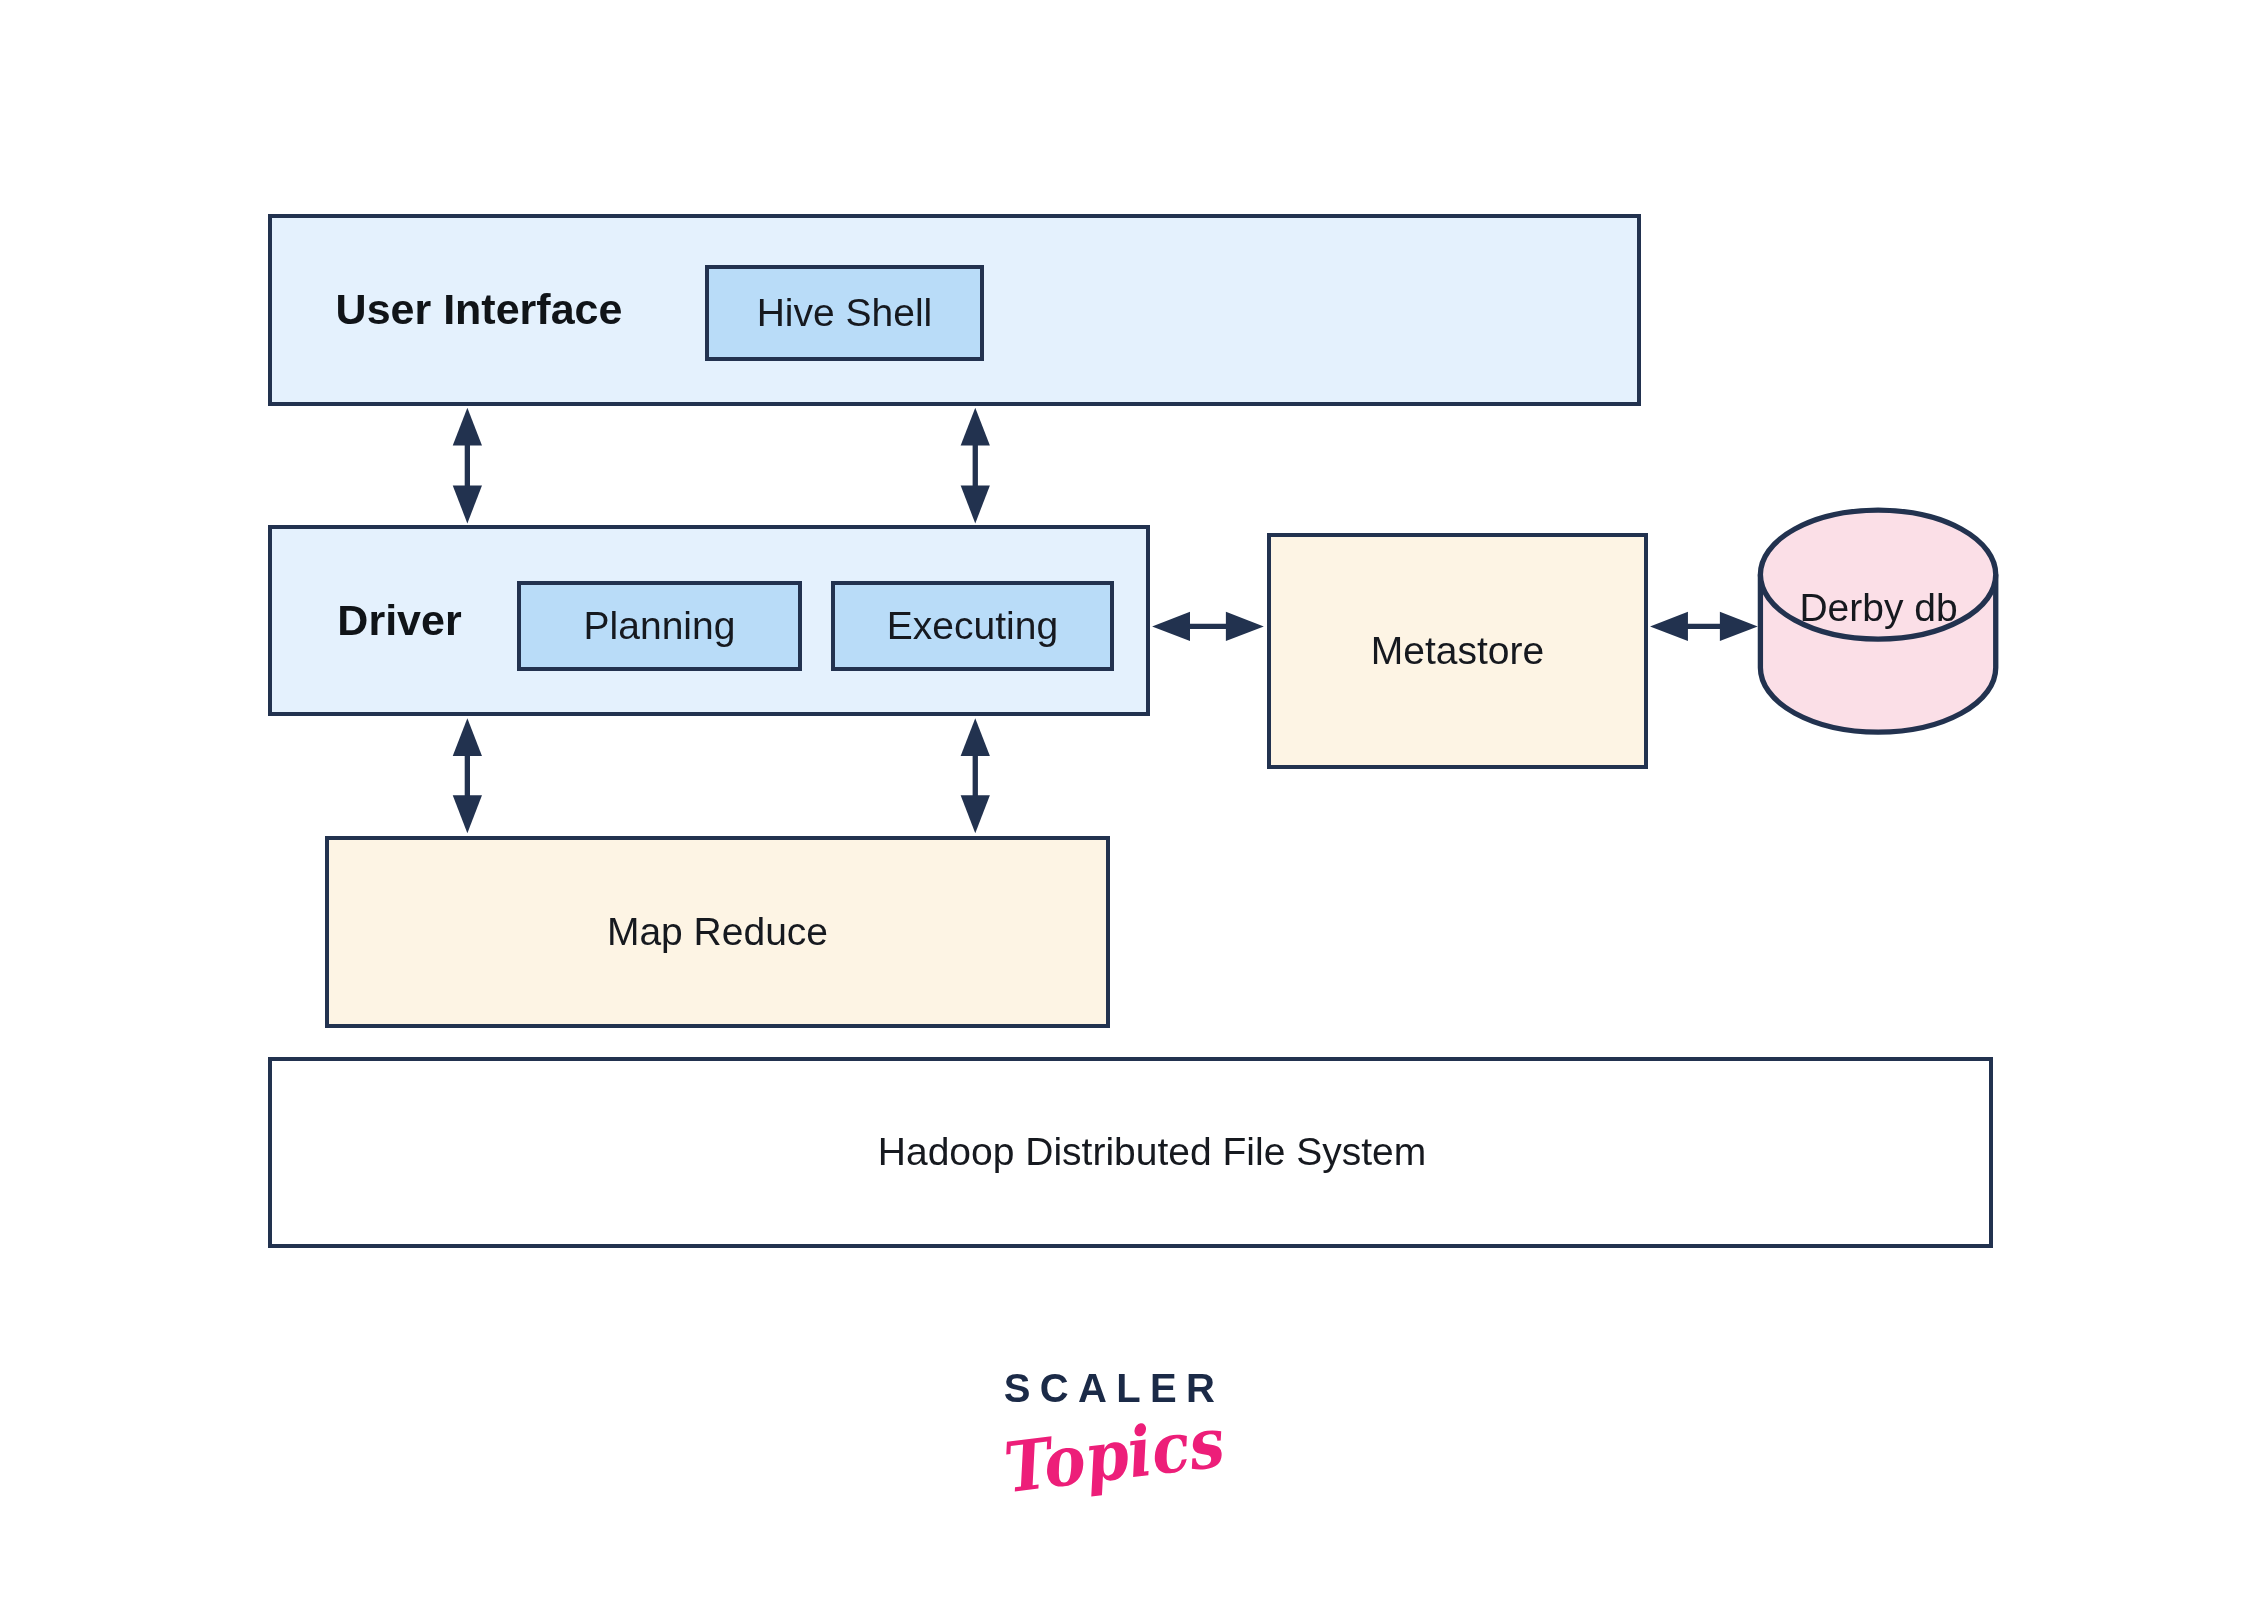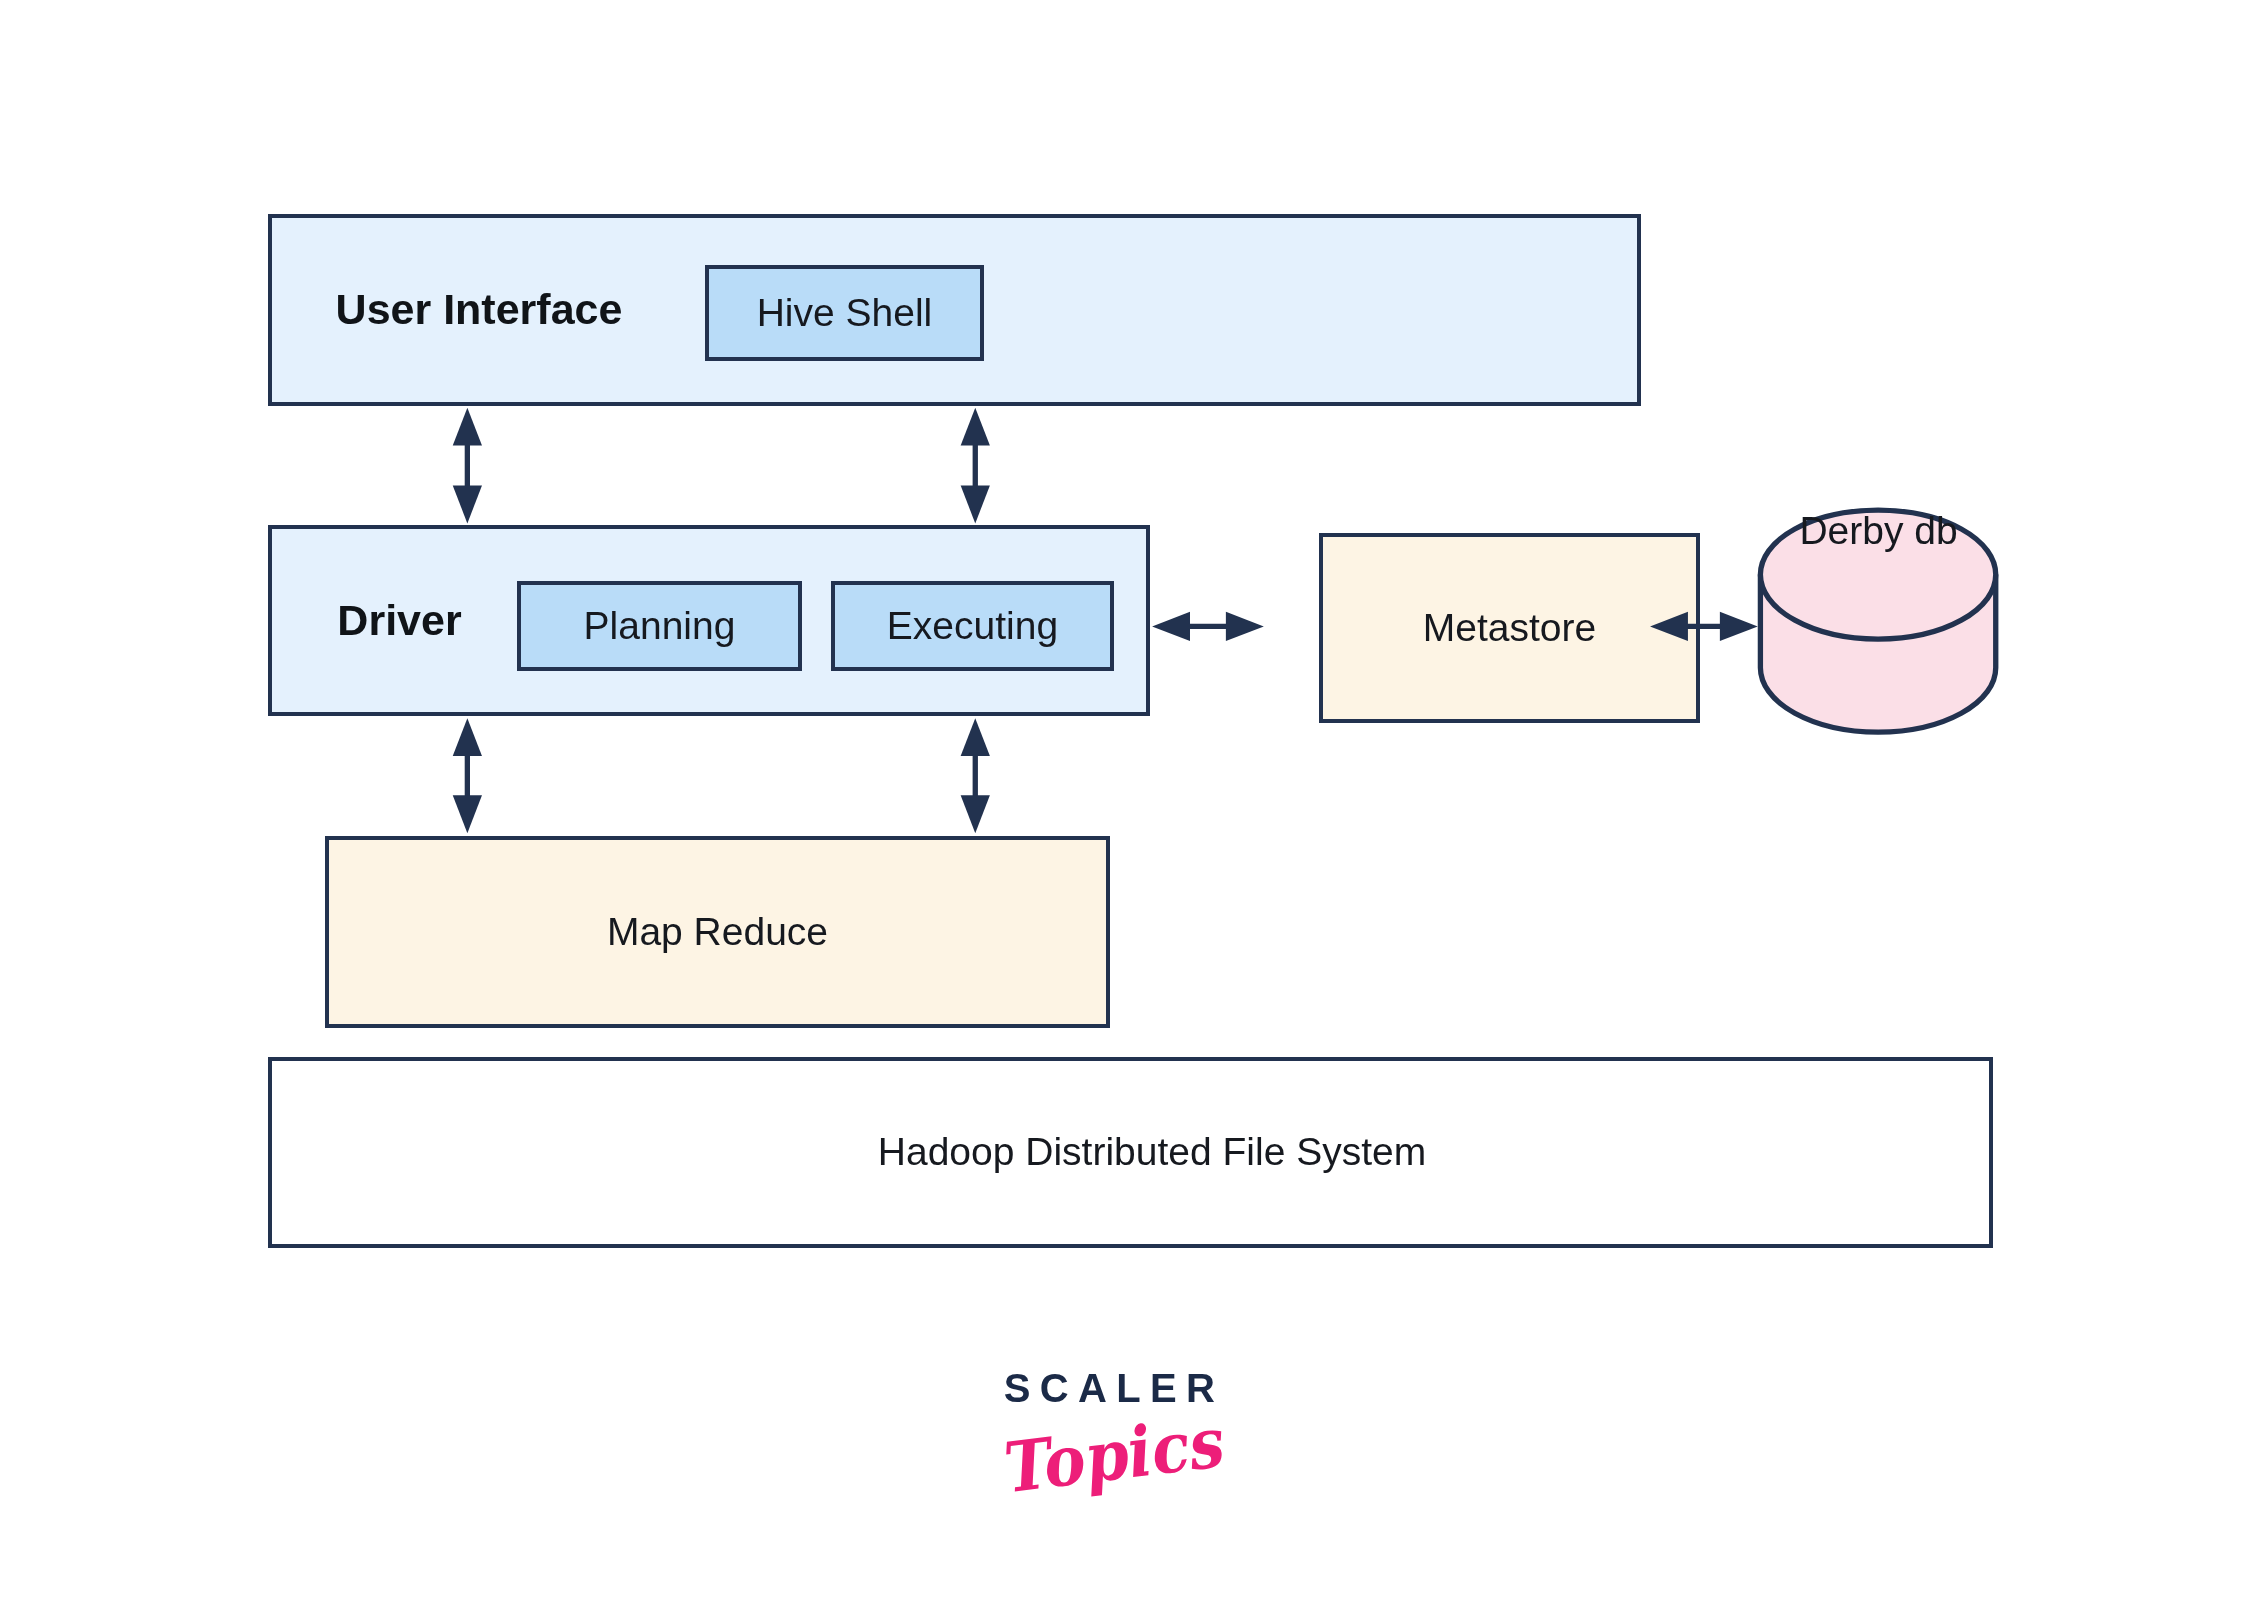--- a/index.html
+++ b/index.html
@@ -8,21 +8,21 @@
   .box{position:absolute;box-sizing:border-box;border:4.7px solid #22324f;display:flex;align-items:center;justify-content:center;}
   .inner{border-width:4px;}
   .fill-lightblue{background:#e4f1fd;}
   .fill-midblue{background:#b9dcf8;}
   .fill-cream{background:#fdf4e4;}
   .fill-white{background:#ffffff;padding-left:43px;}
   .lbl{color:#16191f;font-size:39px;line-height:1.1;white-space:nowrap;}
   .lbl-bold{font-weight:bold;font-size:43px;color:#101418;}
   .side-label{position:absolute;display:flex;align-items:center;justify-content:center;}
   .svg-layer{position:absolute;left:0;top:0;pointer-events:none;}
-  .derby-label{position:absolute;left:1761px;top:474px;width:235px;height:133px;display:flex;align-items:flex-start;justify-content:center;}
+  .derby-label{position:absolute;left:1761px;top:461px;width:235px;height:133px;display:flex;align-items:flex-end;justify-content:center;}
   .logo{position:absolute;left:971px;top:1330px;width:286px;text-align:center;}
   .logo-scaler{font-weight:bold;font-size:40px;letter-spacing:9.3px;color:#1b2a47;display:block;}
   .logo-topics{display:inline-block;font-family:"DejaVu Serif","Liberation Serif",serif;font-style:italic;font-weight:bold;font-size:69px;color:#ed1e79;transform:rotate(-7deg) scaleX(0.9);margin-top:2.7px;}
 </style>
 </head>
 <body>
 
 <div class="canvas">
 
   <div class="box fill-lightblue" style="left:268px;top:178px;width:1373px;height:192px;"></div>
@@ -37,21 +37,21 @@
   <div class="side-label" style="left:293px;top:489px;width:213px;height:191px;">
     <span class="lbl lbl-bold">Driver</span>
   </div>
   <div class="box inner fill-midblue" style="left:517px;top:545px;width:285px;height:90px;">
     <span class="lbl">Planning</span>
   </div>
   <div class="box inner fill-midblue" style="left:831px;top:545px;width:283px;height:90px;">
     <span class="lbl">Executing</span>
   </div>
 
-  <div class="box fill-cream" style="left:1319px;top:497px;width:381px;height:190px;">
+  <div class="box fill-cream" style="left:1267px;top:497px;width:381px;height:236px;">
     <span class="lbl">Metastore</span>
   </div>
 
   <div class="box fill-cream" style="left:325px;top:800px;width:785px;height:192px;">
     <span class="lbl">Map Reduce</span>
   </div>
 
   <div class="box fill-white" style="left:268px;top:1021px;width:1725px;height:191px;border-width:4px;">
     <span class="lbl">Hadoop Distributed File System</span>
   </div>

